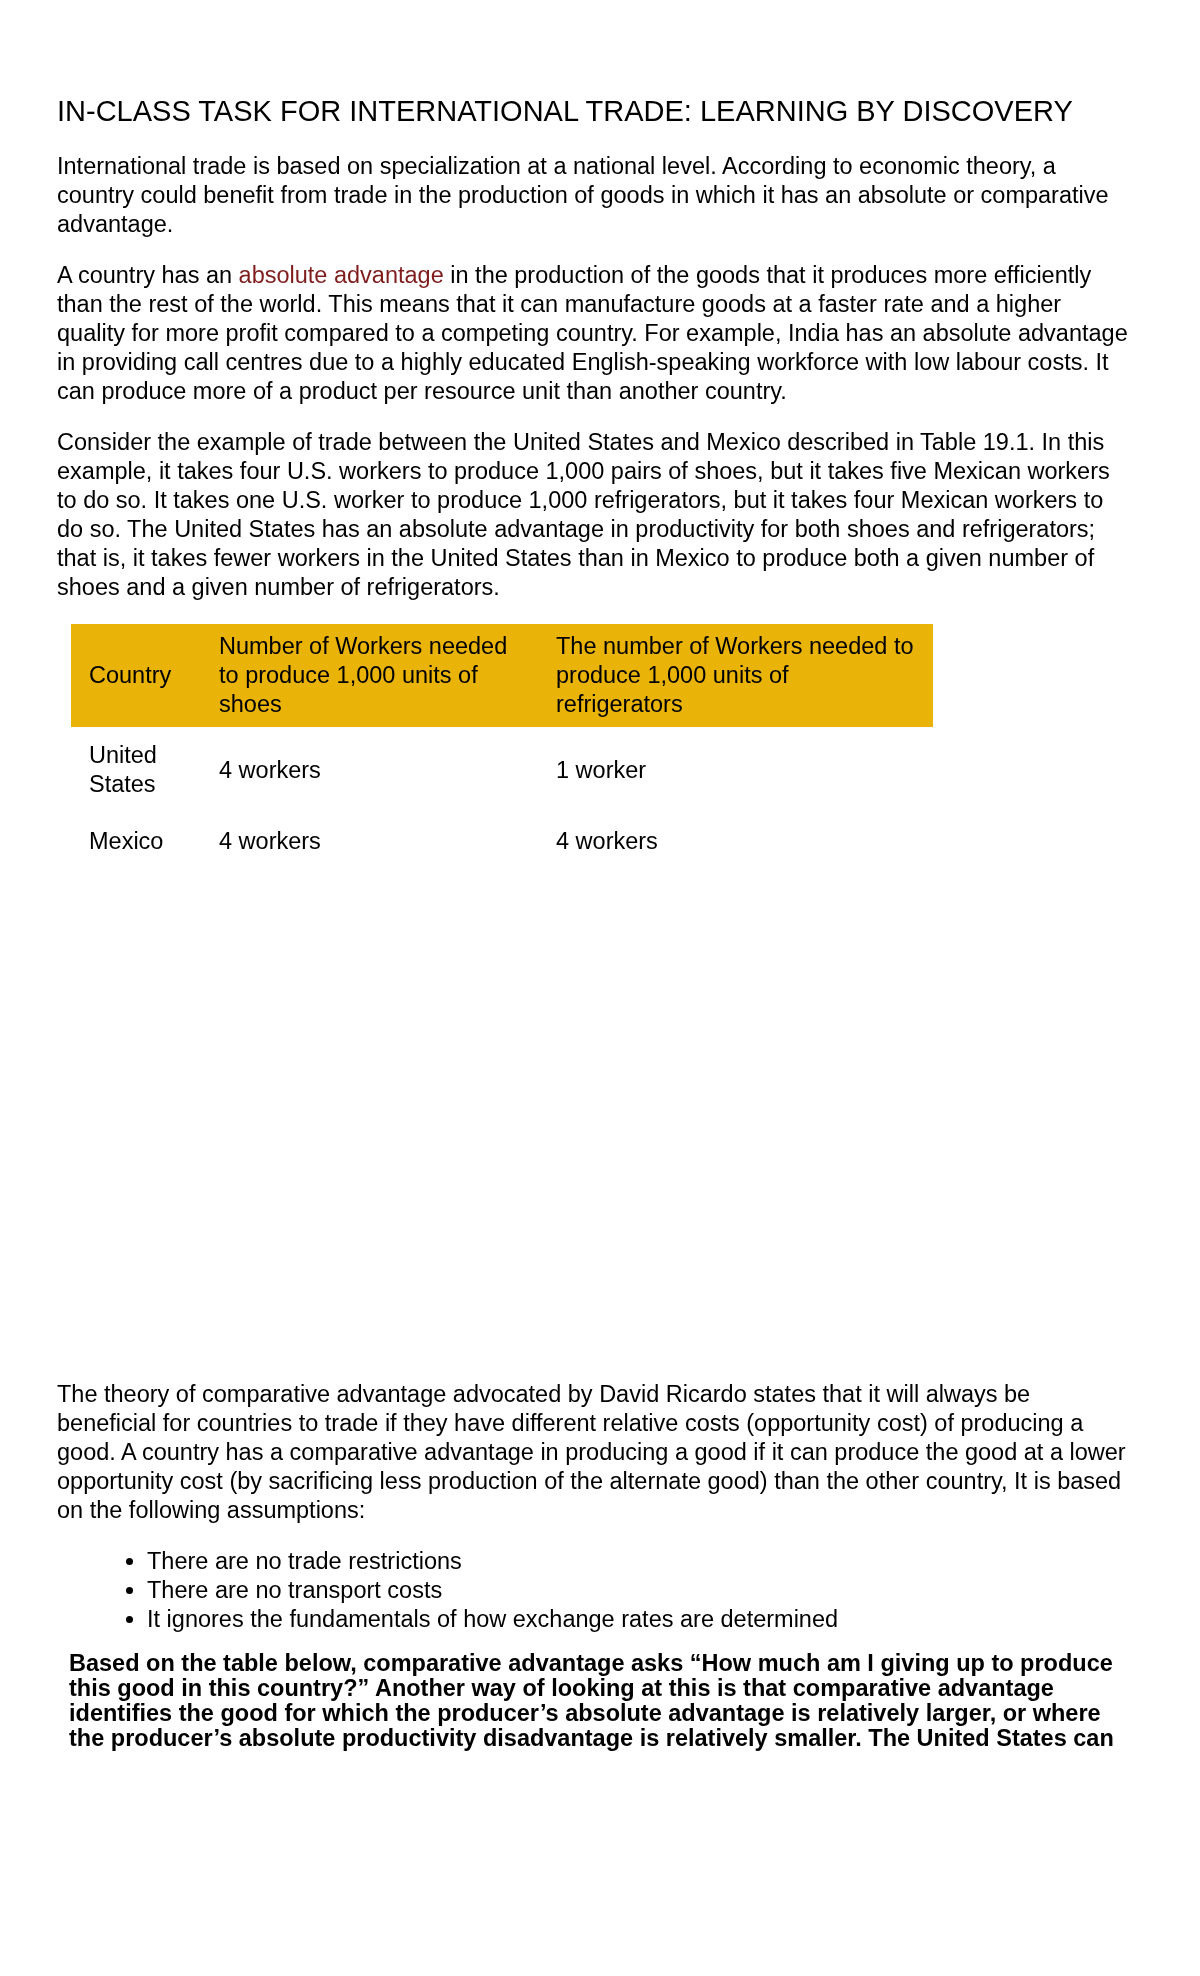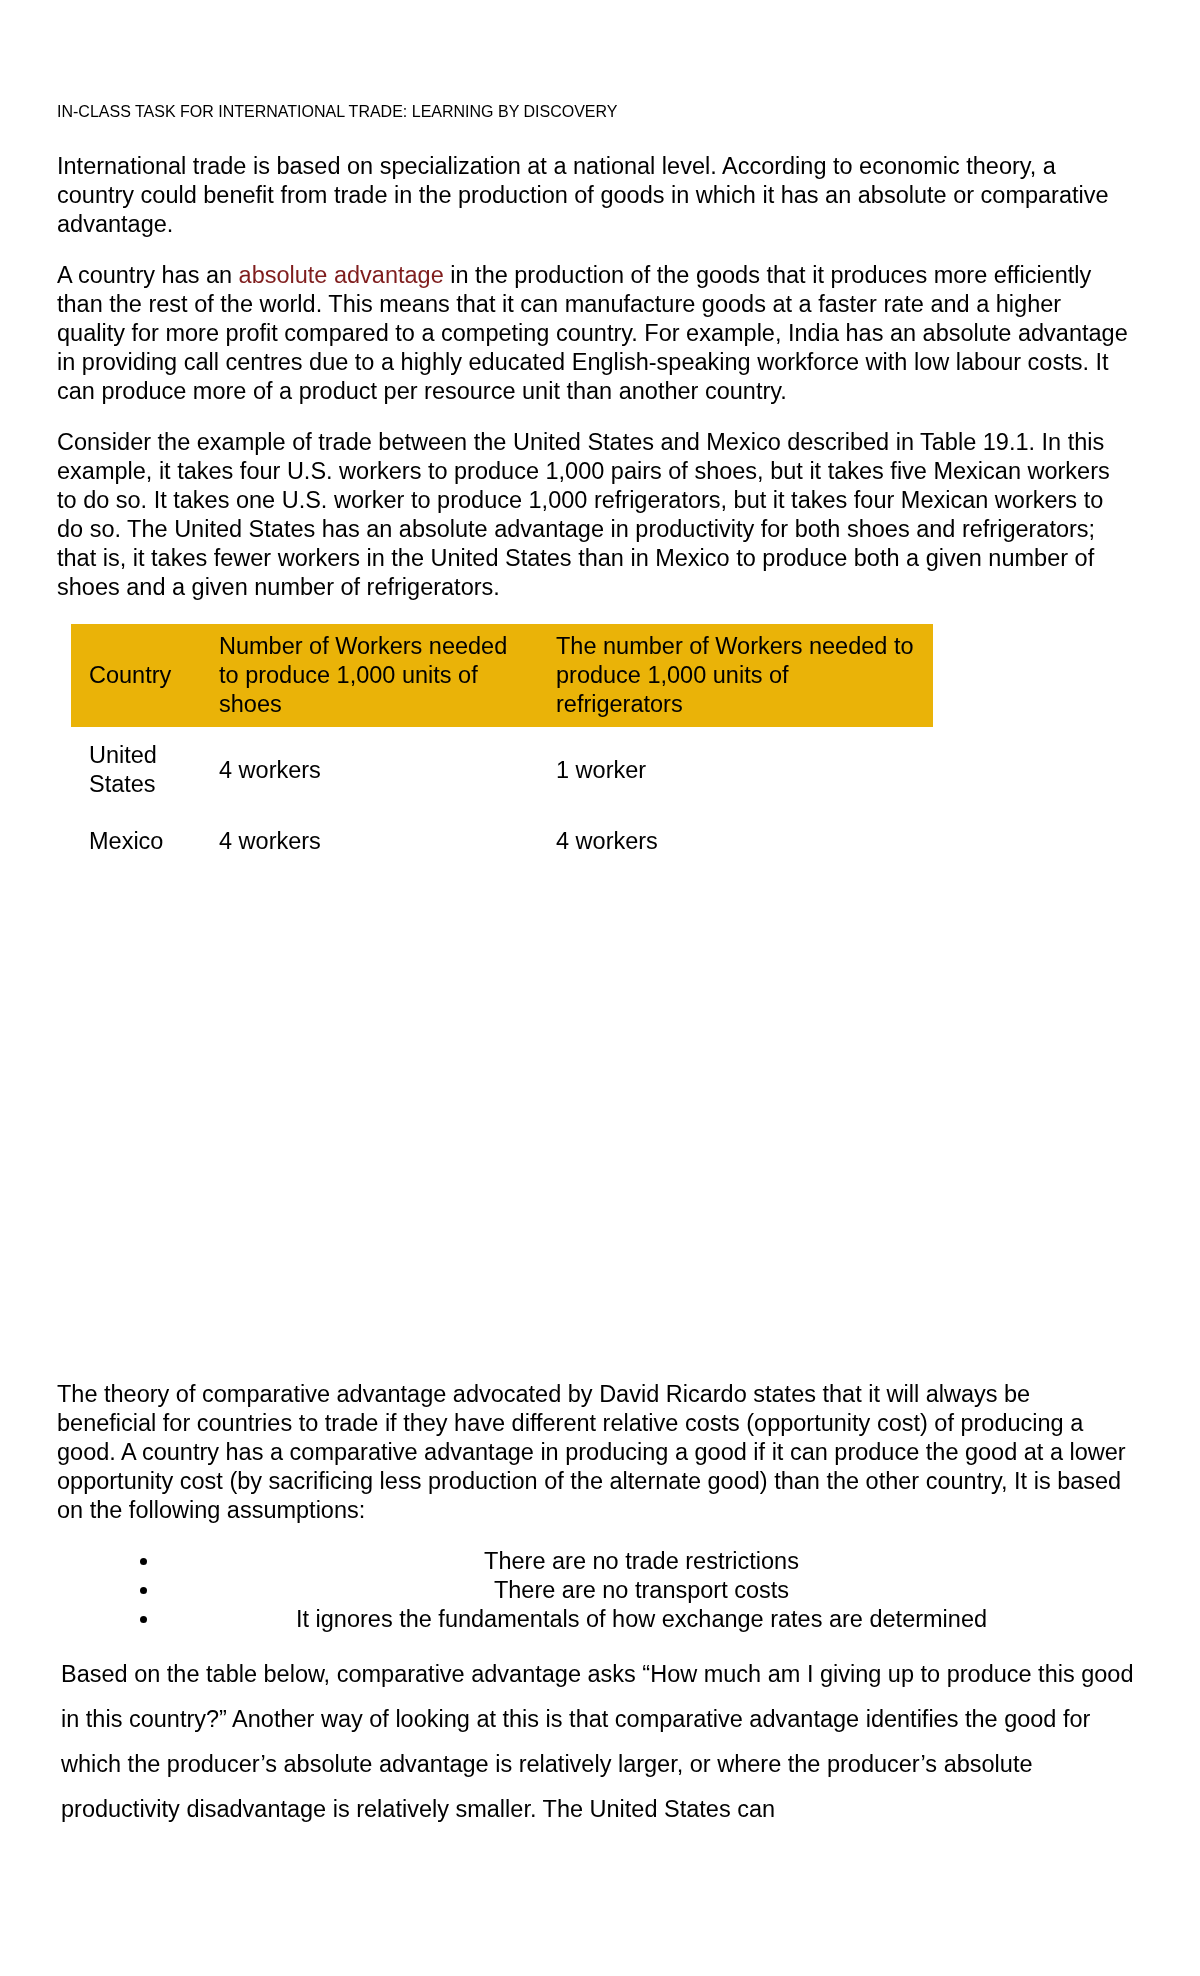--- a/index.html
+++ b/index.html
@@ -14,21 +14,21 @@
     font-size: 23.5px;
     line-height: 29px;
     color: #000000;
     overflow: hidden;
   }
   .doc {
     padding: 97px 60px 0 57px;
     width: 1083px;
   }
   .doc-title {
-    font-size: 16px;
+    font-size: 29px;
     font-weight: 400;
     line-height: 29px;
     margin: 0 0 26px 0;
   }
   p {
     margin: 0 5px 22px 0;
   }
   .inline-link {
     color: #7f1d1d;
     text-decoration: none;
@@ -53,32 +53,32 @@
   table.workers-table thead th {
     background: #eab308;
   }
   table.workers-table tbody td {
     padding: 14px 18px;
   }
   .answer-space {
     height: 510px;
   }
   ul.assumptions {
-    margin: 18px;
+    margin: 4px;
     padding: 0 0 0 86px;
     list-style: disc;
-    text-align: center;
   }
   ul.assumptions li {
     margin: 0;
     padding: 0;
   }
   p.closing {
-    line-height: 45px;
-    margin: 17px 0 0 4px;
+    line-height: 25px;
+    margin: 17px 0 0 12px;
+    font-weight: bold;
   }
 </style>
 </head>
 <body>
 
 <div class="doc">
 
   <h1 class="doc-title">IN-CLASS TASK FOR INTERNATIONAL TRADE: LEARNING BY DISCOVERY</h1>
 
   <p>International trade is based on specialization at a national level. According to economic theory, a country could benefit from trade in the production of goods in which it has an absolute or comparative advantage.</p>

